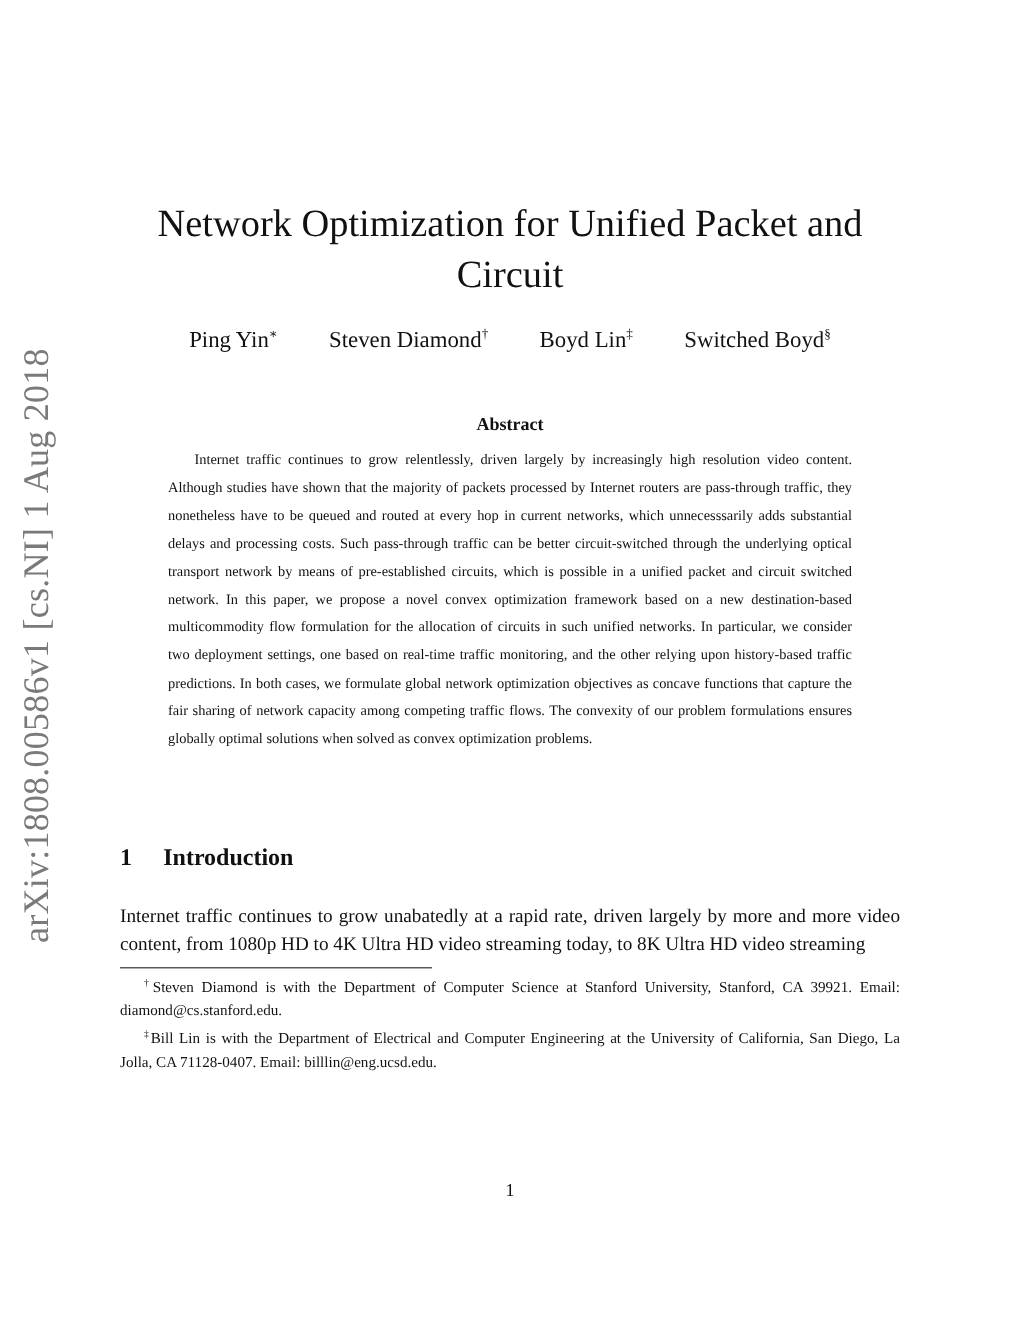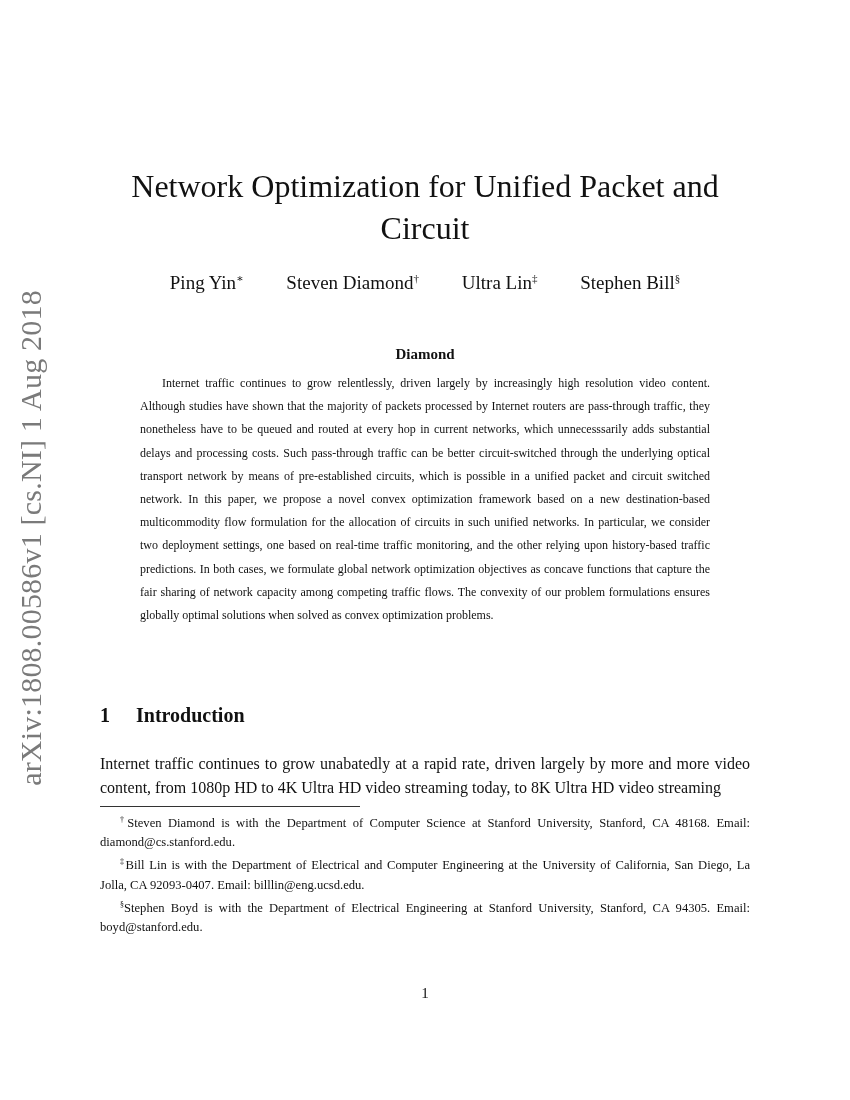--- a/index.html
+++ b/index.html
@@ -34,33 +34,32 @@
   <span>arXiv:1808.00586v1  [cs.NI]  1 Aug 2018</span>
 </div>
 
 <div class="title">
   <div>Network Optimization for Unified Packet and Circuit</div>
 </div>
 
 <div class="authors">
   <span class="author"><span>Ping Yin</span><sup>∗</sup></span>
   <span class="author"><span>Steven Diamond</span><sup>†</sup></span>
-  <span class="author"><span>Ultra Lin</span><sup>‡</sup></span>
-  <span class="author"><span>Stephen Bill</span><sup>§</sup></span>
+  <span class="author"><span>Boyd Lin</span><sup>‡</sup></span>
+  <span class="author"><span>Switched Boyd</span><sup>§</sup></span>
 </div>
 
-<div class="abstract-heading">Diamond</div>
+<div class="abstract-heading">Abstract</div>
 <p class="abstract-body" style="margin:0">Internet traffic continues to grow relentlessly, driven largely by increasingly high resolution video content. Although studies have shown that the majority of packets processed by Internet routers are pass-through traffic, they nonetheless have to be queued and routed at every hop in current networks, which unnecesssarily adds substantial delays and processing costs. Such pass-through traffic can be better circuit-switched through the underlying optical transport network by means of pre-established circuits, which is possible in a unified packet and circuit switched network. In this paper, we propose a novel convex optimization framework based on a new destination-based multicommodity flow formulation for the allocation of circuits in such unified networks. In particular, we consider two deployment settings, one based on real-time traffic monitoring, and the other relying upon history-based traffic predictions. In both cases, we formulate global network optimization objectives as concave functions that capture the fair sharing of network capacity among competing traffic flows. The convexity of our problem formulations ensures globally optimal solutions when solved as convex optimization problems.</p>
 
 <div class="section-heading">
   <span class="num">1</span><span>Introduction</span>
 </div>
 <p class="intro-body" style="margin:0">Internet traffic continues to grow unabatedly at a rapid rate, driven largely by more and more video content, from 1080p HD to 4K Ultra HD video streaming today, to 8K Ultra HD video streaming</p>
 
 <div class="fn-rule"></div>
 
 <div class="footnotes">
-  <p class="footnote"><sup>†</sup><span>Steven Diamond is with the Department of Computer Science at Stanford University, Stanford, CA 48168. Email: diamond@cs.stanford.edu.</span></p>
-  <p class="footnote"><sup>‡</sup><span>Bill Lin is with the Department of Electrical and Computer Engineering at the University of California, San Diego, La Jolla, CA 92093-0407. Email: billlin@eng.ucsd.edu.</span></p>
-  <p class="footnote"><sup>§</sup><span>Stephen Boyd is with the Department of Electrical Engineering at Stanford University, Stanford, CA 94305. Email: boyd@stanford.edu.</span></p>
+  <p class="footnote"><sup>†</sup><span>Steven Diamond is with the Department of Computer Science at Stanford University, Stanford, CA 39921. Email: diamond@cs.stanford.edu.</span></p>
+  <p class="footnote"><sup>‡</sup><span>Bill Lin is with the Department of Electrical and Computer Engineering at the University of California, San Diego, La Jolla, CA 71128-0407. Email: billlin@eng.ucsd.edu.</span></p>
 </div>
 
 <div class="page-number">1</div>
 
 </body></html>

